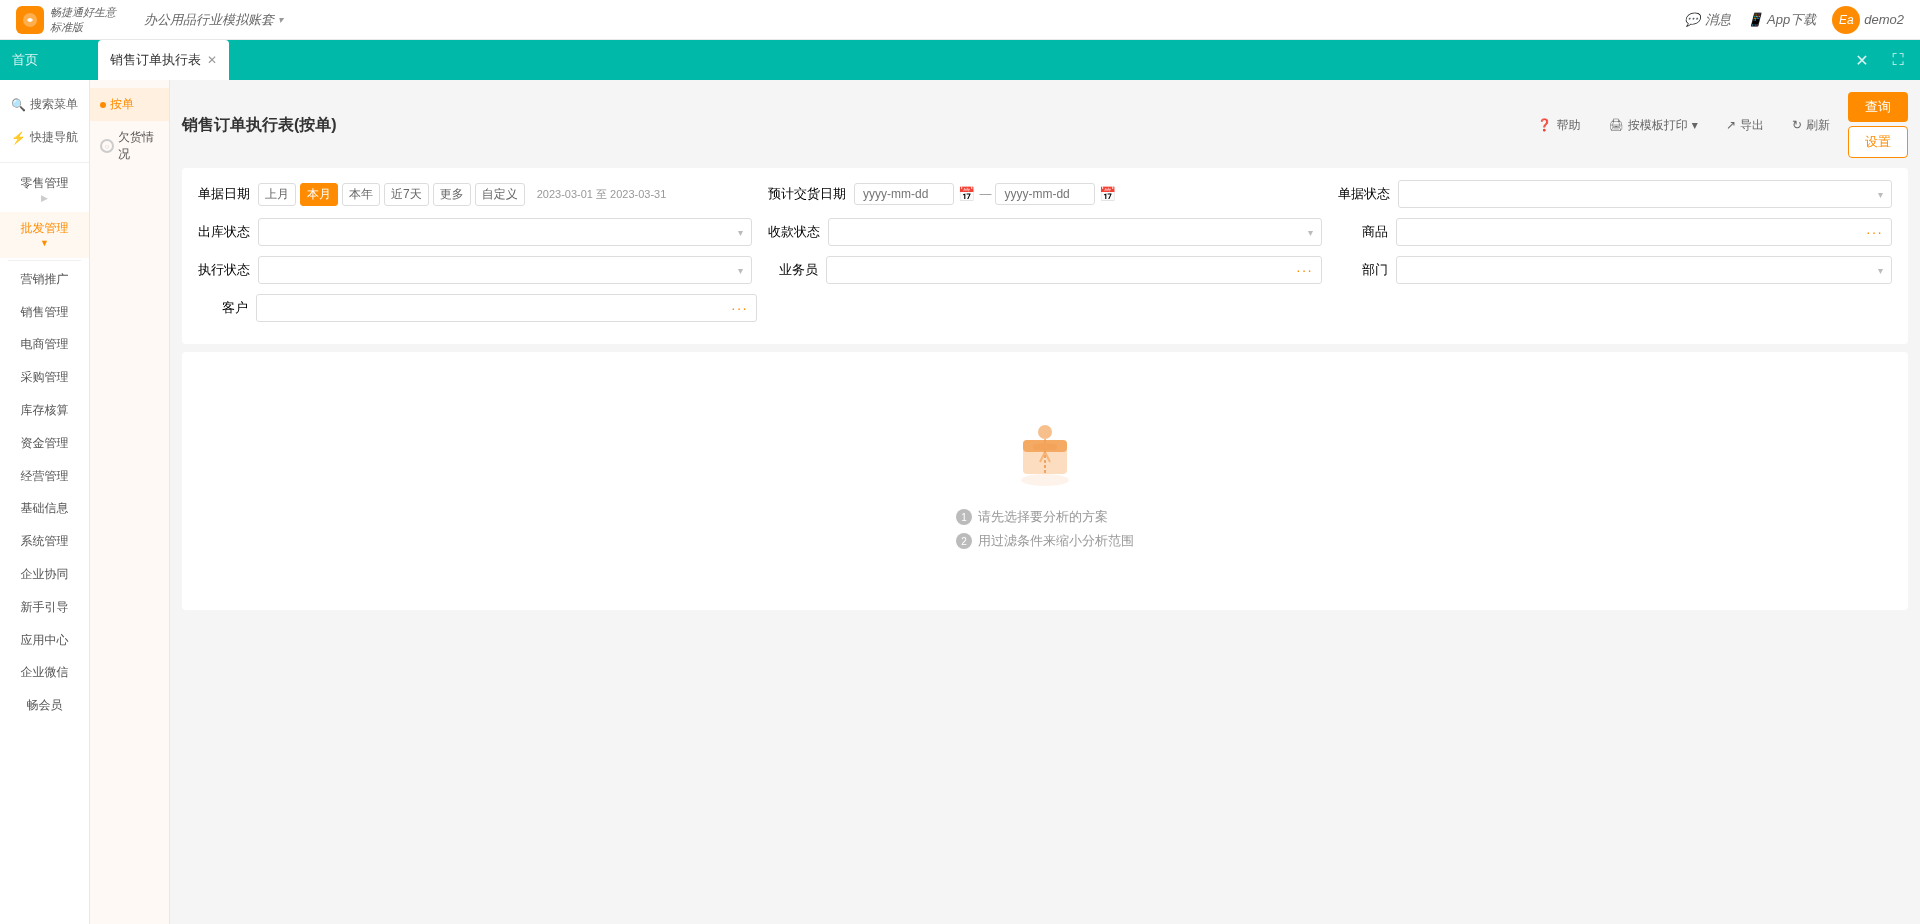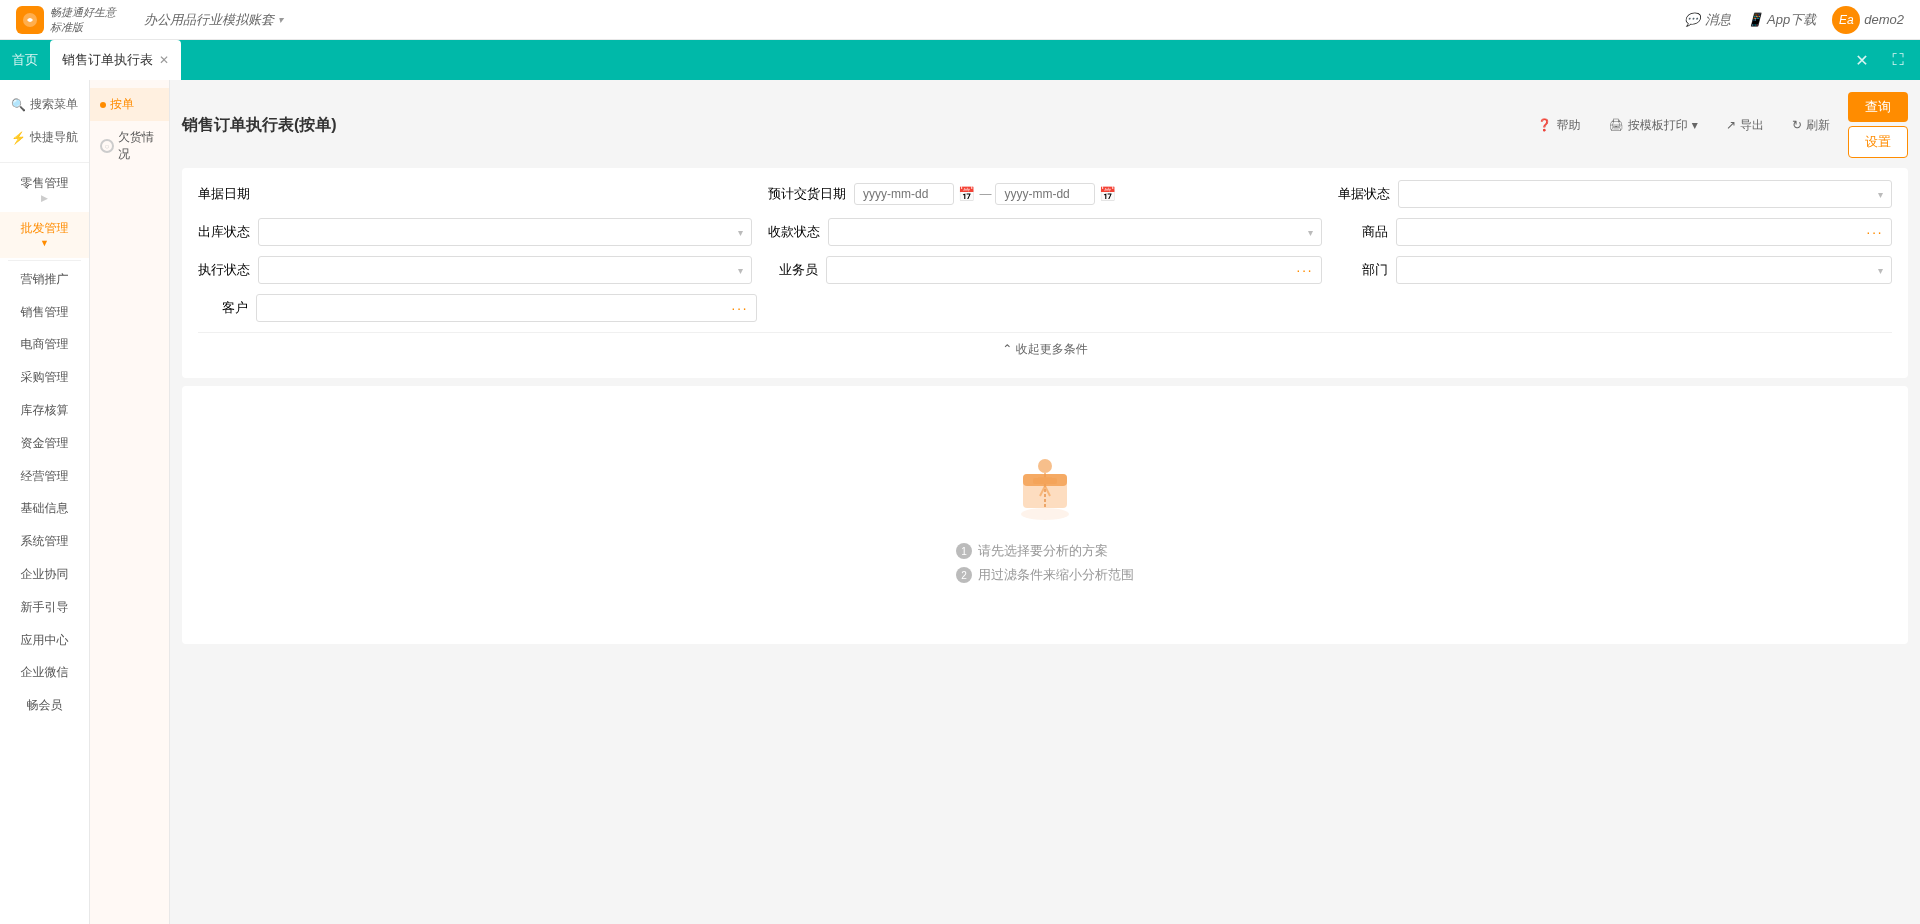--- a/index.html
+++ b/index.html
@@ -94,20 +94,21 @@
       color: rgba(255,255,255,0.85);
       gap: 6px;
     }
     .tab-item.home {
       background: transparent;
     }
     .tab-item.active {
       background: #fff;
       color: #333;
       border-radius: 4px 4px 0 0;
+      margin-left: 48px;
     }
     .tab-close {
       font-size: 12px;
       color: #999;
       cursor: pointer;
       line-height: 1;
     }
     .tab-bar-right {
       position: absolute;
       right: 8px;
@@ -627,20 +628,31 @@
           </div>
         </div>
       </div>
 
       <div class="filter-panel">
 
 
         <div class="filter-row">
           <div class="filter-group" style="flex:2;">
             <span class="filter-label">单据日期</span>
+            <div class="filter-control">
+              <div class="date-quick-btns">
+                <button class="date-btn">上月</button>
+                <button class="date-btn active">本月</button>
+                <button class="date-btn">本年</button>
+                <button class="date-btn">近7天</button>
+                <button class="date-btn">更多</button>
+                <button class="date-btn">自定义</button>
+              </div>
+              <span class="date-range" style="margin-left:8px;">2023-03-01 至 2023-03-31</span>
+            </div>
           </div>
           <div class="filter-group" style="flex:2;">
             <span class="filter-label">预计交货日期</span>
             <div class="filter-control">
               <input class="date-input" type="text" placeholder="yyyy-mm-dd" style="">
               <span class="calendar-icon">📅</span>
               <span class="date-sep">—</span>
               <input class="date-input" type="text" placeholder="yyyy-mm-dd" style="">
               <span class="calendar-icon">📅</span>
             </div>
@@ -706,23 +718,20 @@
           <div class="filter-group" style="flex:1; max-width:33%;">
             <span class="filter-label">客户</span>
             <div class="select-control">
               <span></span>
               <span class="select-dots">···</span>
             </div>
           </div>
           <div style="flex:2;"></div>
         </div>
 
-        <div class="collapse-more">
-          <span>⌃ 收起更多条件</span>
-        </div>
       </div>
 
       <div class="empty-state">
 
         <svg class="empty-icon" viewBox="0 0 80 80" fill="none" xmlns="http://www.w3.org/2000/svg">
           <ellipse cx="40" cy="68" rx="24" ry="6" fill="#fde8d8" opacity="0.5"></ellipse>
           <rect x="18" y="28" width="44" height="34" rx="4" fill="#fdd5b0" opacity="0.8"></rect>
           <rect x="18" y="28" width="44" height="12" rx="4" fill="#f4a45a" opacity="0.9"></rect>
           <line x1="40" y1="28" x2="40" y2="62" stroke="#e8924a" stroke-width="1.5" stroke-dasharray="3 2"></line>
           <rect x="28" y="32" width="24" height="6" rx="2" fill="#f4a45a"></rect>

